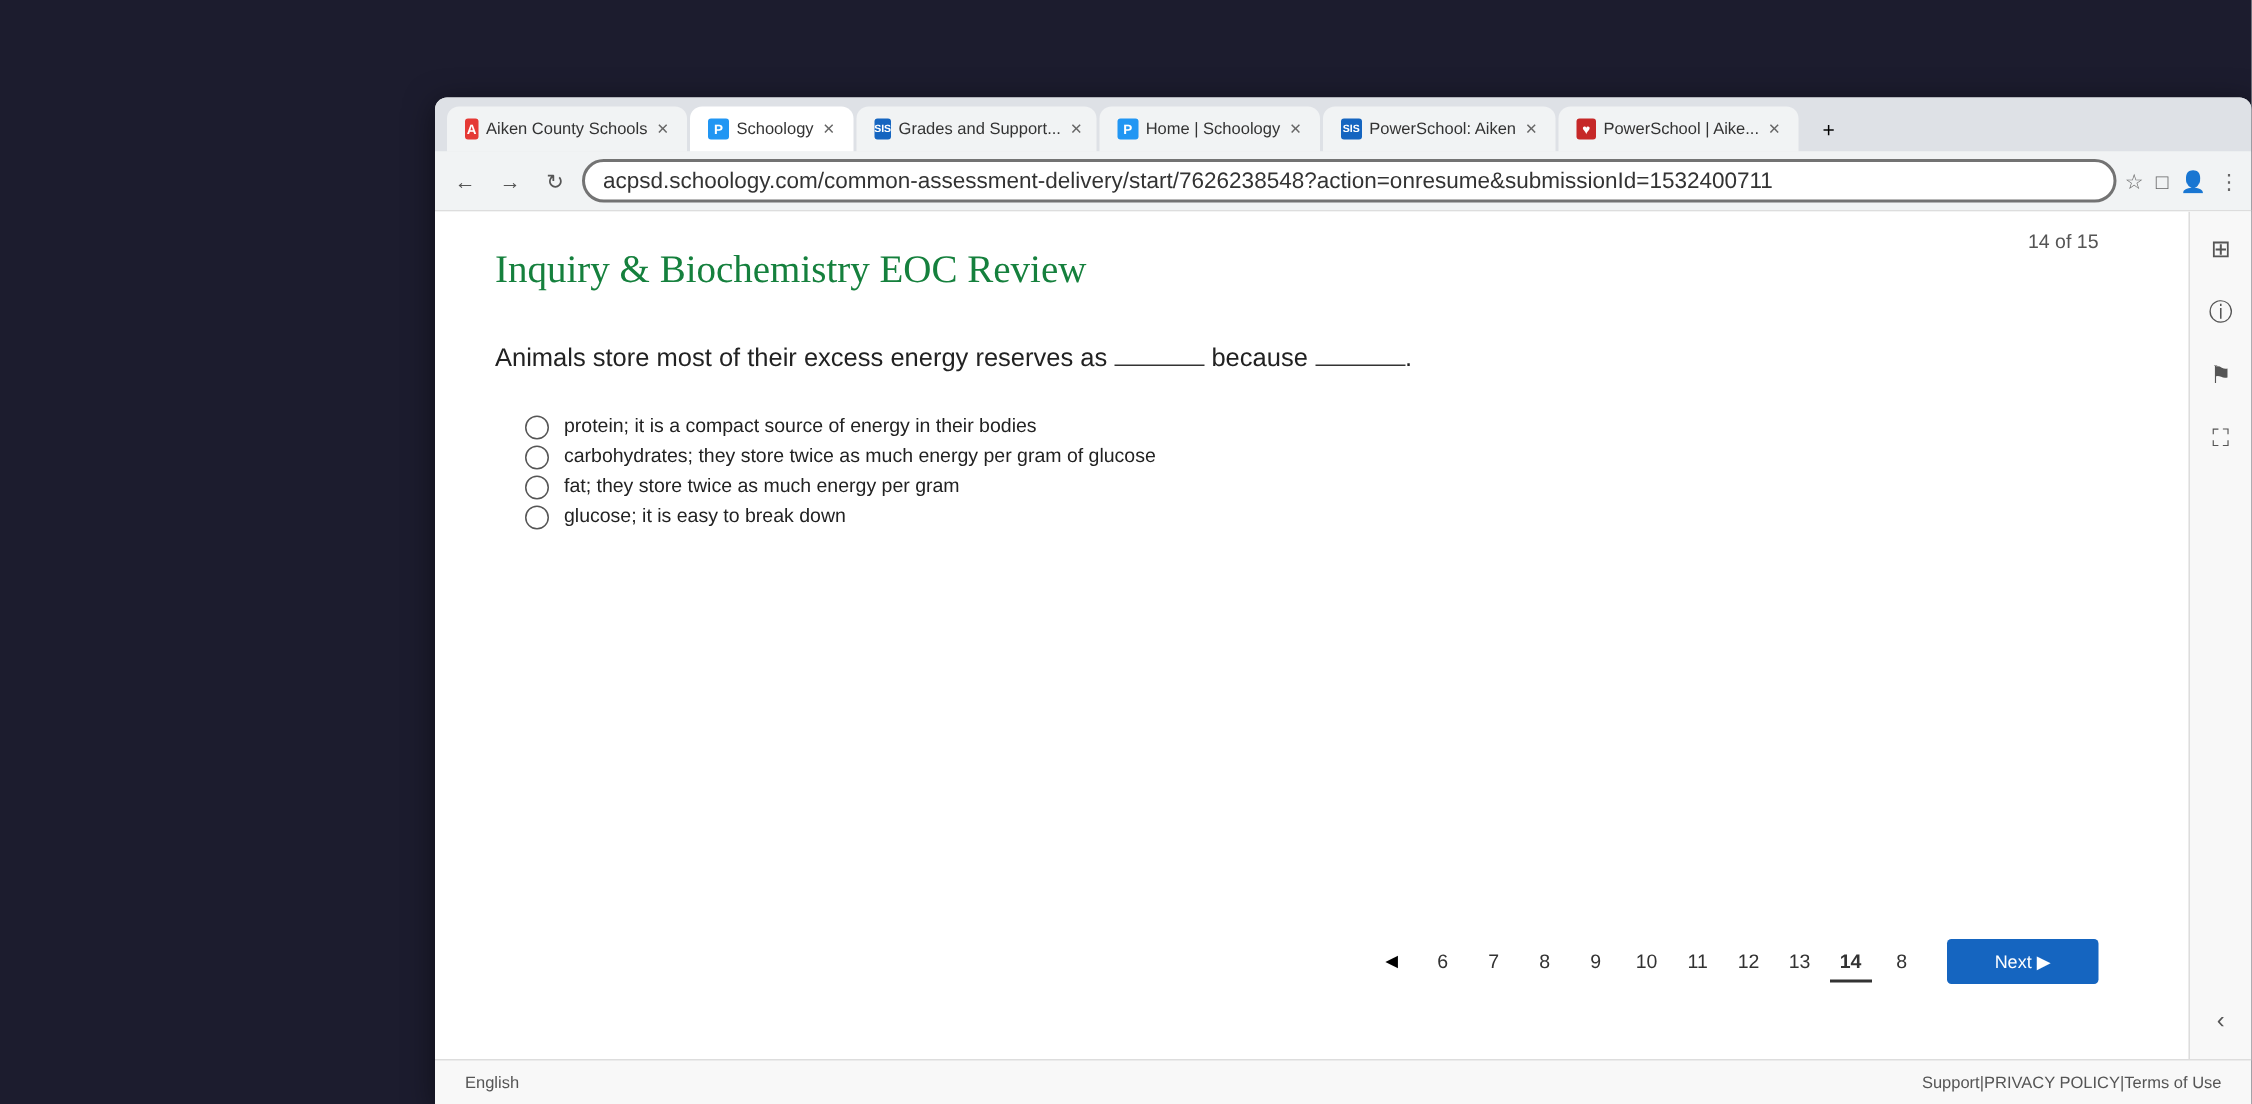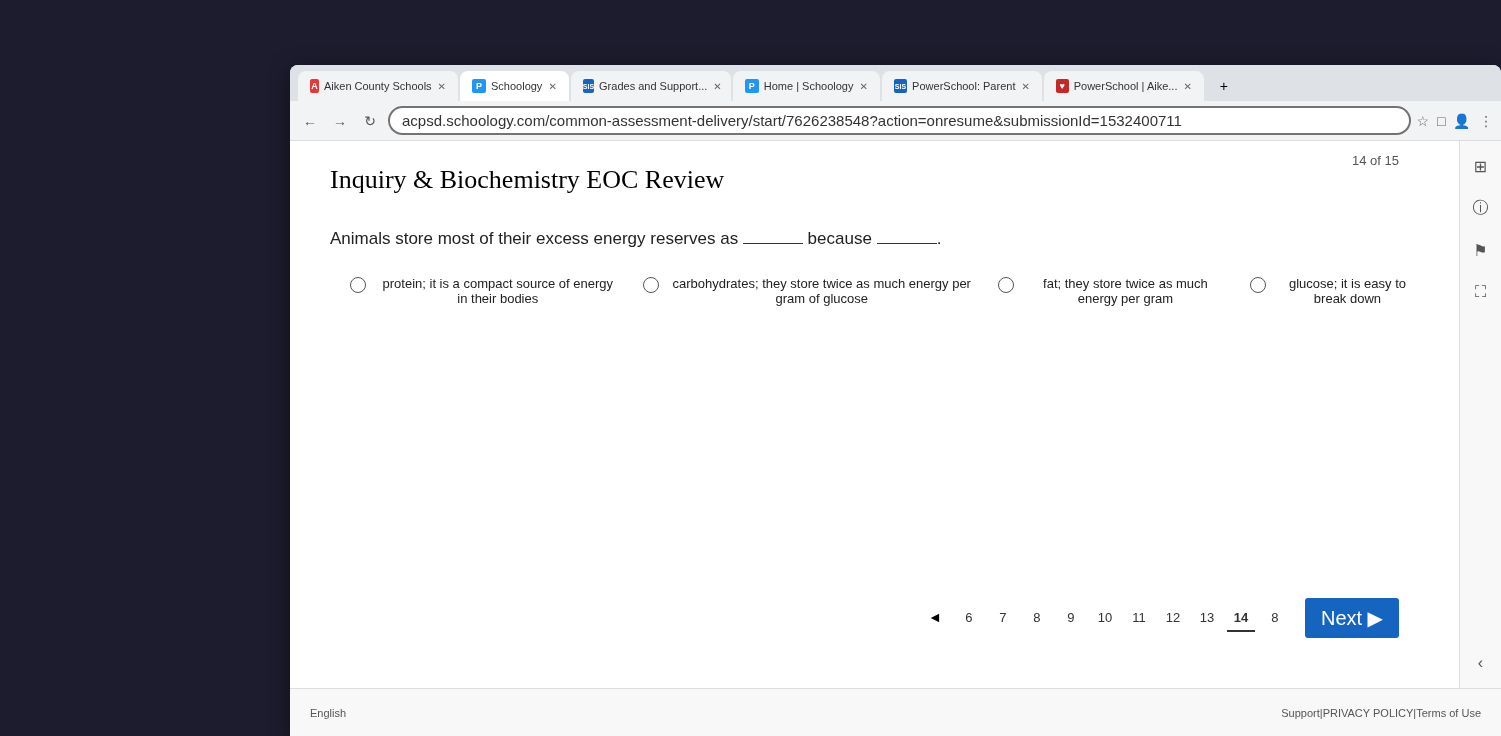--- a/index.html
+++ b/index.html
@@ -149,43 +149,43 @@
       position: absolute;
       top: 12px;
       right: 60px;
       font-size: 13px;
       color: #555;
     }
 
     .quiz-title {
       font-size: 26px;
       font-weight: 400;
-      color: #000000;
+      color: #15803d;
       margin-bottom: 30px;
       font-family: Georgia, serif;
     }
 
     .question-text {
       font-size: 17px;
       color: #222;
       margin-bottom: 24px;
       line-height: 1.6;
     }
 
     .blank-line {
       display: inline-block;
       border-bottom: 1px solid #333;
       min-width: 60px;
       height: 14px;
     }
 
     .answer-options {
       display: flex;
-      flex-direction: row;
-      gap: 23px;
+      flex-direction: column;
+      gap: 3px;
       margin-left: 20px;
       text-align: center;
     }
 
     .answer-option {
       display: flex;
       align-items: flex-start;
       gap: 10px;
       font-size: 13px;
       color: #222;
@@ -239,23 +239,23 @@
 
     .page-num.active {
       border-bottom: 2px solid #333;
       font-weight: bold;
     }
 
     .next-btn {
       background: #1565c0;
       color: #fff;
       border: none;
-      padding: 8px 16px;
+      padding: 8px 32px;
       border-radius: 3px;
-      font-size: 20px;
+      font-size: 12px;
       cursor: pointer;
       margin-left: 10px;
       display: flex;
       align-items: center;
       gap: 4px;
     }
 
     
     .right-sidebar {
       width: 42px;
@@ -282,21 +282,21 @@
     
     .footer {
       background: #f8f8f8;
       border-top: 1px solid #ddd;
       padding: 6px 20px;
       display: flex;
       align-items: center;
       justify-content: space-between;
       font-size: 11px;
       color: #555;
-      height: 48px;
+      height: 30px;
     }
 
     .footer-links {
       display: flex;
     }
 
     .footer-link {
       cursor: pointer;
       color: #555;
     }
@@ -329,21 +329,21 @@
     </div>
 
     <div class="tab">
       <span class="tab-favicon" style="background:#2196f3;color:#fff;">P</span>
       <span>Home | Schoology</span>
       <span class="tab-close">✕</span>
     </div>
 
     <div class="tab">
       <span class="tab-favicon" style="background:#1565c0;color:#fff;font-size:7px;">SIS</span>
-      <span>PowerSchool: Parent</span>
+      <span>PowerSchool: Aiken</span>
       <span class="tab-close">✕</span>
     </div>
 
     <div class="tab">
       <span class="tab-favicon" style="background:#c62828;color:#fff;">♥</span>
       <span>PowerSchool | Aike...</span>
       <span class="tab-close">✕</span>
     </div>
 
     <div class="page-nav-btn" style="margin-left:4px;">+</div>

